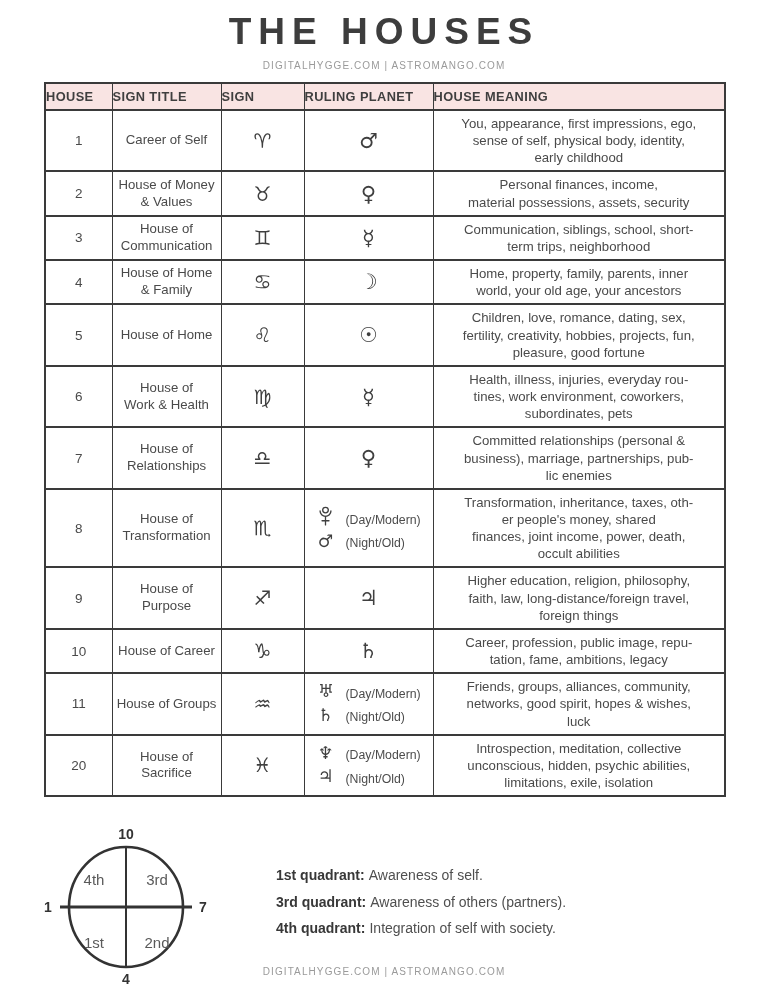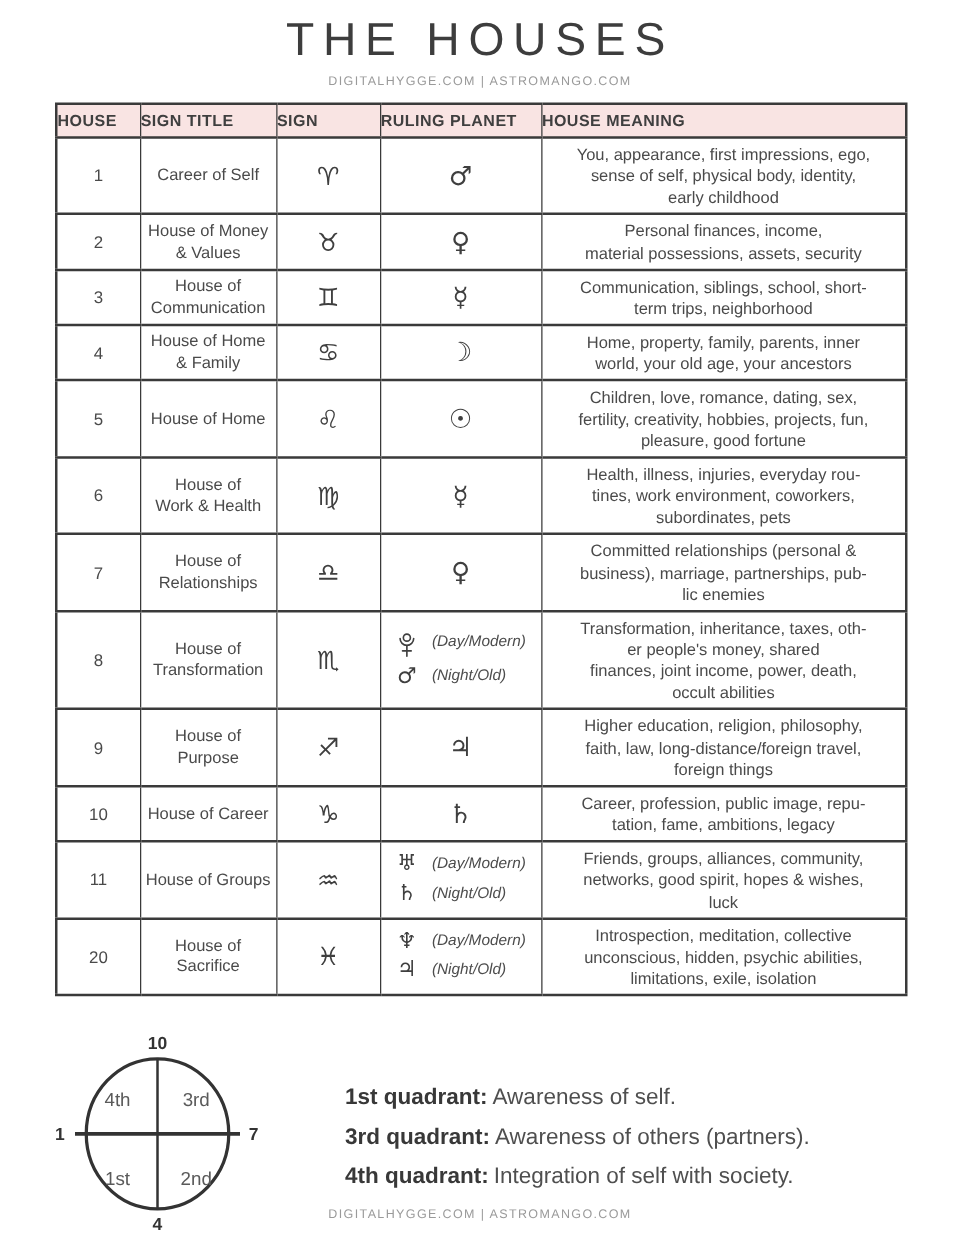--- a/index.html
+++ b/index.html
@@ -11,21 +11,21 @@
     margin: 0 auto;
     background: #ffffff;
     font-family: "Liberation Sans", sans-serif;
     color: #4a4a4a;
     overflow: hidden;
   }
   .page-title {
     margin-top: 11px;
     text-align: center;
     font-size: 37px;
-    font-weight: 400;
+    font-weight: 700;
     letter-spacing: 7px;
     color: #3d3d3d;
   }
   .page-subtitle {
     margin-top: 7px;
     text-align: center;
     font-size: 10px;
     letter-spacing: 1.1px;
     color: #9a9a9a;
     font-weight: 400;
@@ -74,24 +74,23 @@
   }
   .td-planet.single { text-align: center; }
   .td-planet.single .planet-glyph {
     font-family: "DejaVu Sans", sans-serif;
     font-size: 21px;
     color: #3f3f3f;
   }
   .td-planet.dual { padding: 4px 0 4px 10px; }
   .td-planet.dual .planet-entry {
     display: flex;
-    align-items: flex-start;
+    align-items: flex-end;
     gap: 9px;
     padding: 3px 0;
-    font-style: italic;
   }
   .td-planet.dual .planet-glyph {
     font-family: "DejaVu Sans", sans-serif;
     font-size: 17.5px;
     color: #3f3f3f;
     width: 22px;
     text-align: center;
     line-height: 1;
   }
   .planet-glyph svg { display: inline-block; vertical-align: middle; }
@@ -113,21 +112,21 @@
     font-family: "Liberation Sans", sans-serif;
     font-size: 15px;
     fill: #5a5a5a;
     text-anchor: middle;
   }
   .notes {
     margin-left: 58px;
     padding-top: 46px;
   }
   .note-line {
-    font-size: 18px;
+    font-size: 14px;
     margin-bottom: 10.5px;
     color: #4f4f4f;
   }
   .note-line b {
     color: #383838;
     font-weight: 700;
     margin-right: 4px;
   }
   .page-footer {
     position: absolute;

